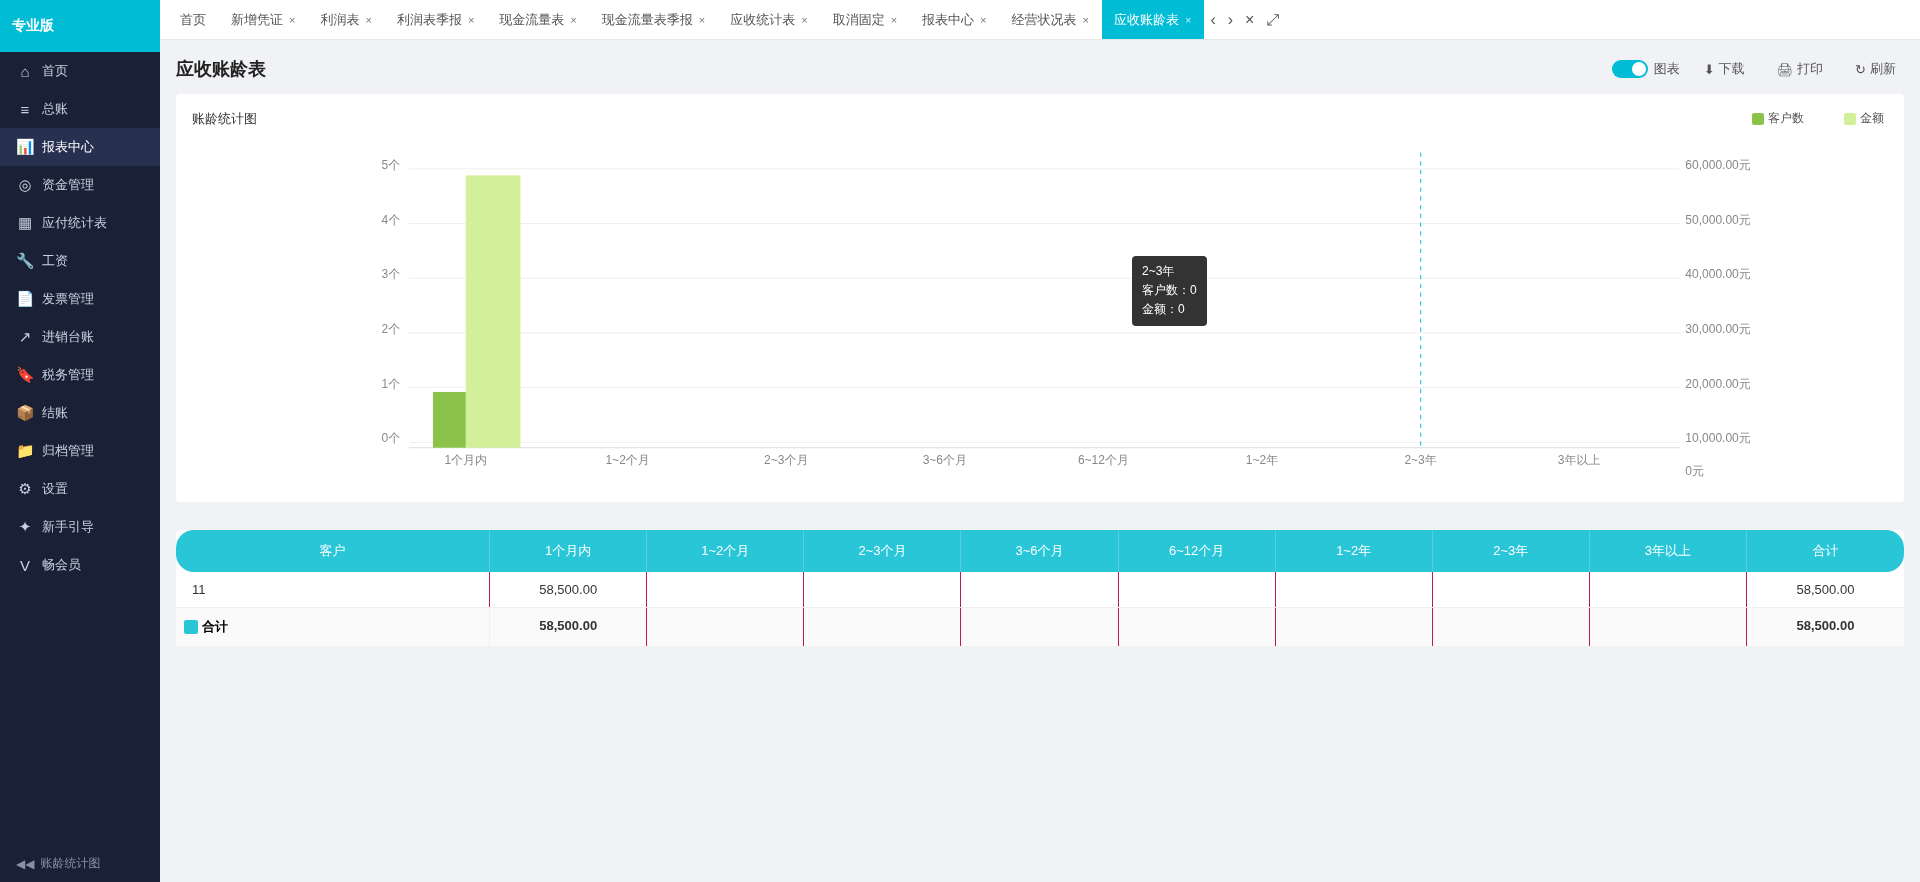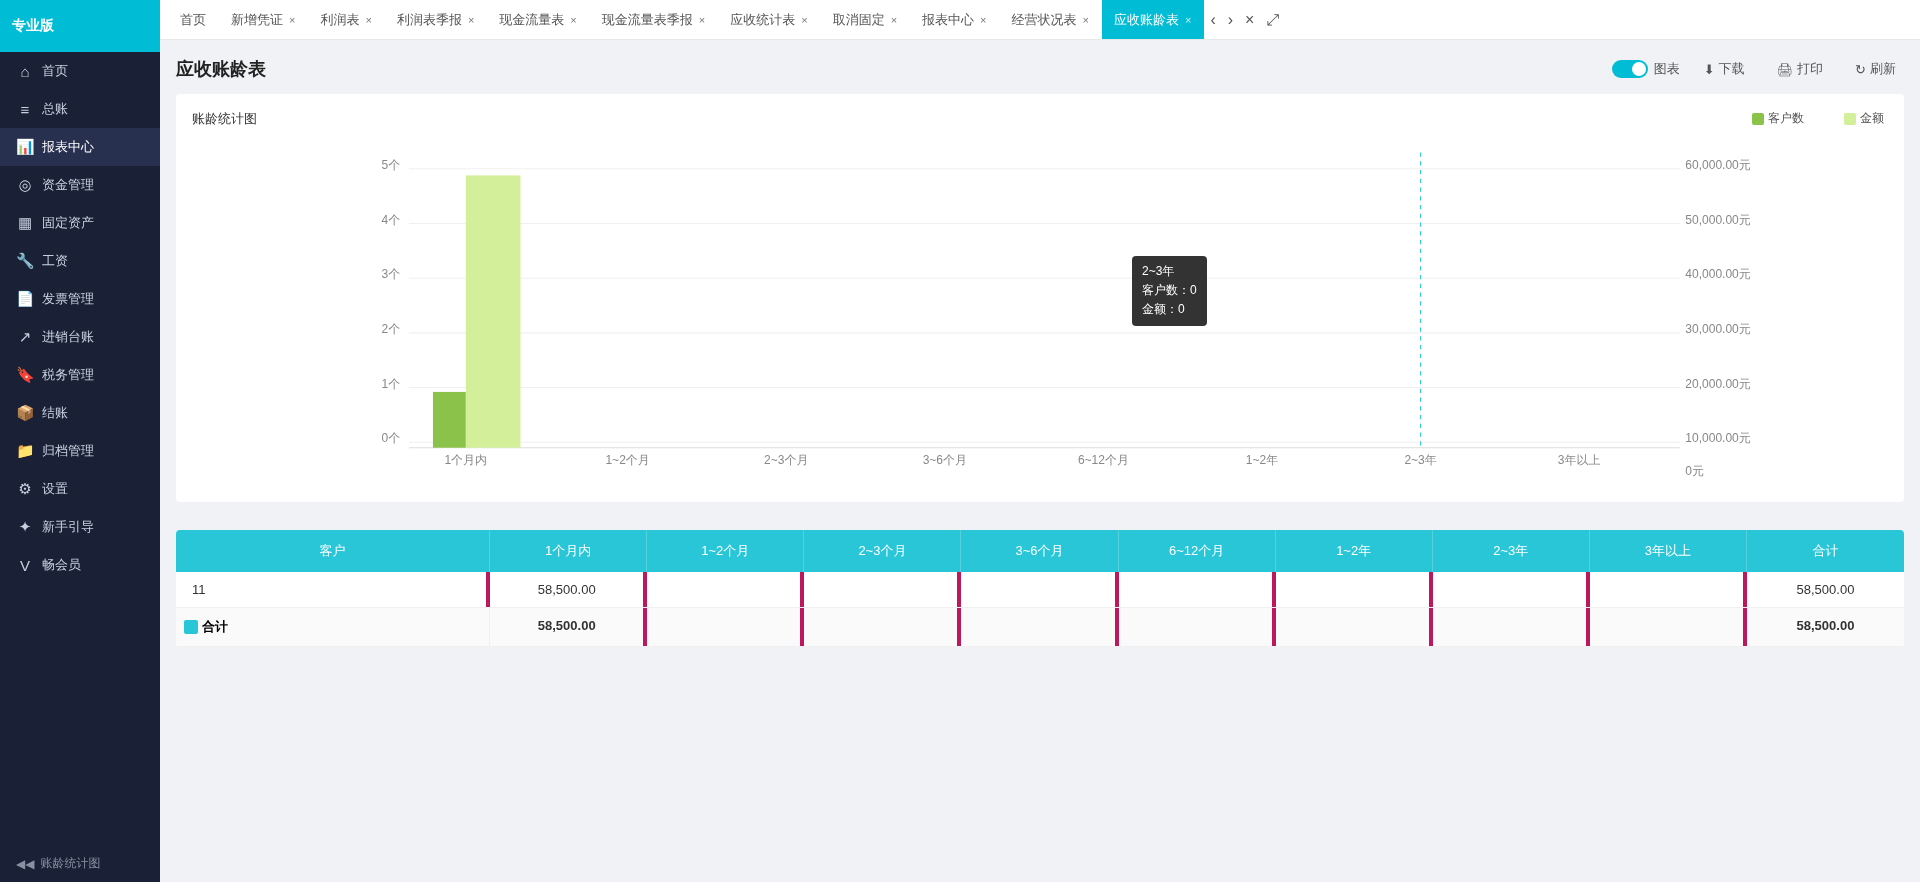--- a/index.html
+++ b/index.html
@@ -193,37 +193,38 @@
       background: #fff;
       border-radius: 4px;
       overflow: hidden;
     }
     .table-header {
       background: #29c6d8;
       display: grid;
       grid-template-columns: 2fr 1fr 1fr 1fr 1fr 1fr 1fr 1fr 1fr 1fr;
       color: #fff;
       font-size: 13px;
+      border-radius: 18px;
     }
     .table-header-cell {
       padding: 12px 8px;
       text-align: center;
       border-right: 1px solid rgba(255,255,255,0.2);
     }
     .table-header-cell:last-child { border-right: none; }
     .table-row {
       display: grid;
       grid-template-columns: 2fr 1fr 1fr 1fr 1fr 1fr 1fr 1fr 1fr 1fr;
       border-bottom: 1px solid #f0f0f0;
       font-size: 13px;
     }
     .table-cell {
       padding: 10px 8px;
       text-align: center;
-      border-right: 4px solid #be185d;
+      border-right: 1px solid #be185d;
       color: #333;
     }
     .table-cell:last-child { border-right: none; }
     .table-row.total-row {
       background: #fafafa;
       font-weight: bold;
     }
     .total-label {
       display: flex;
       align-items: center;
@@ -257,21 +258,21 @@
   <div class="sidebar-item active">
     <span class="icon">📊</span>
     <span>报表中心</span>
   </div>
   <div class="sidebar-item">
     <span class="icon">◎</span>
     <span>资金管理</span>
   </div>
   <div class="sidebar-item">
     <span class="icon">▦</span>
-    <span>固定资产</span>
+    <span>应付统计表</span>
   </div>
   <div class="sidebar-item">
     <span class="icon">🔧</span>
     <span>工资</span>
   </div>
   <div class="sidebar-item">
     <span class="icon">📄</span>
     <span>发票管理</span>
   </div>
   <div class="sidebar-item">

